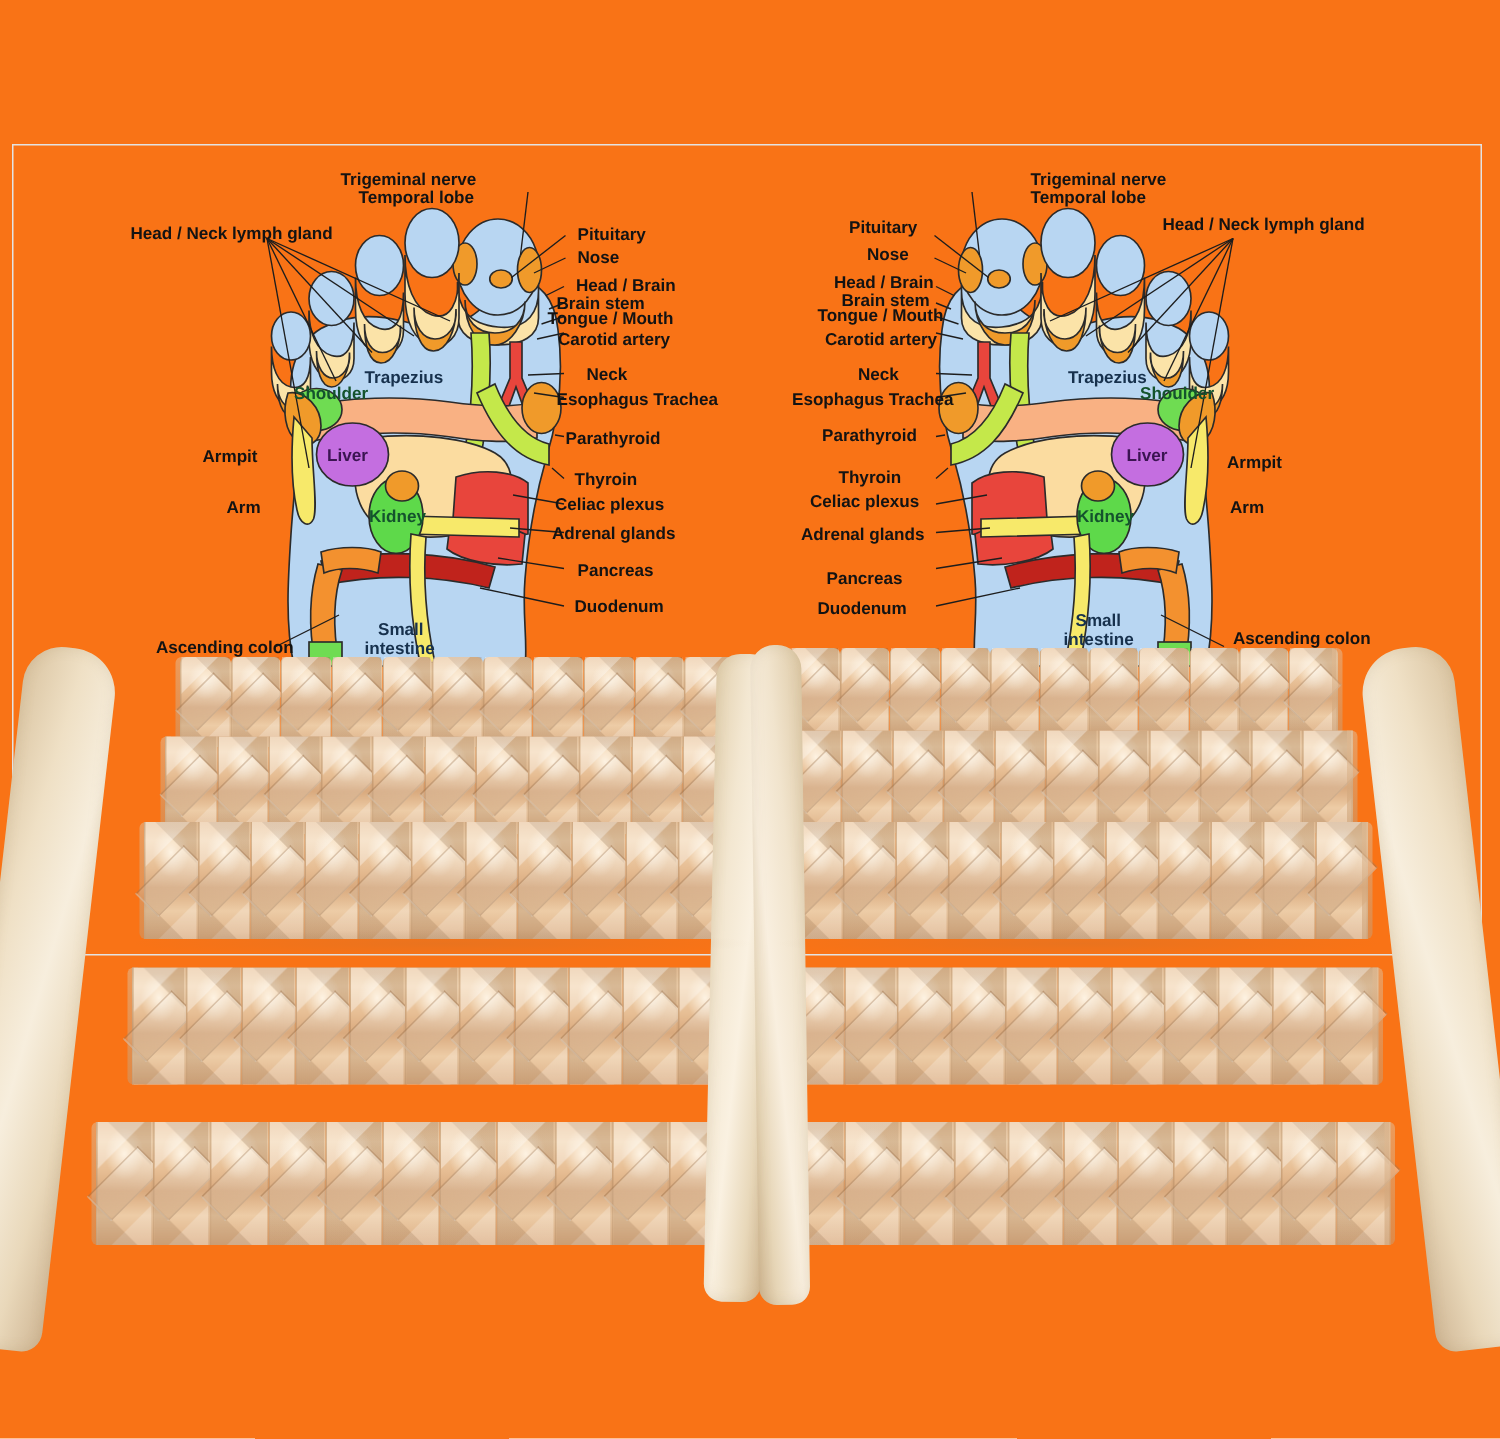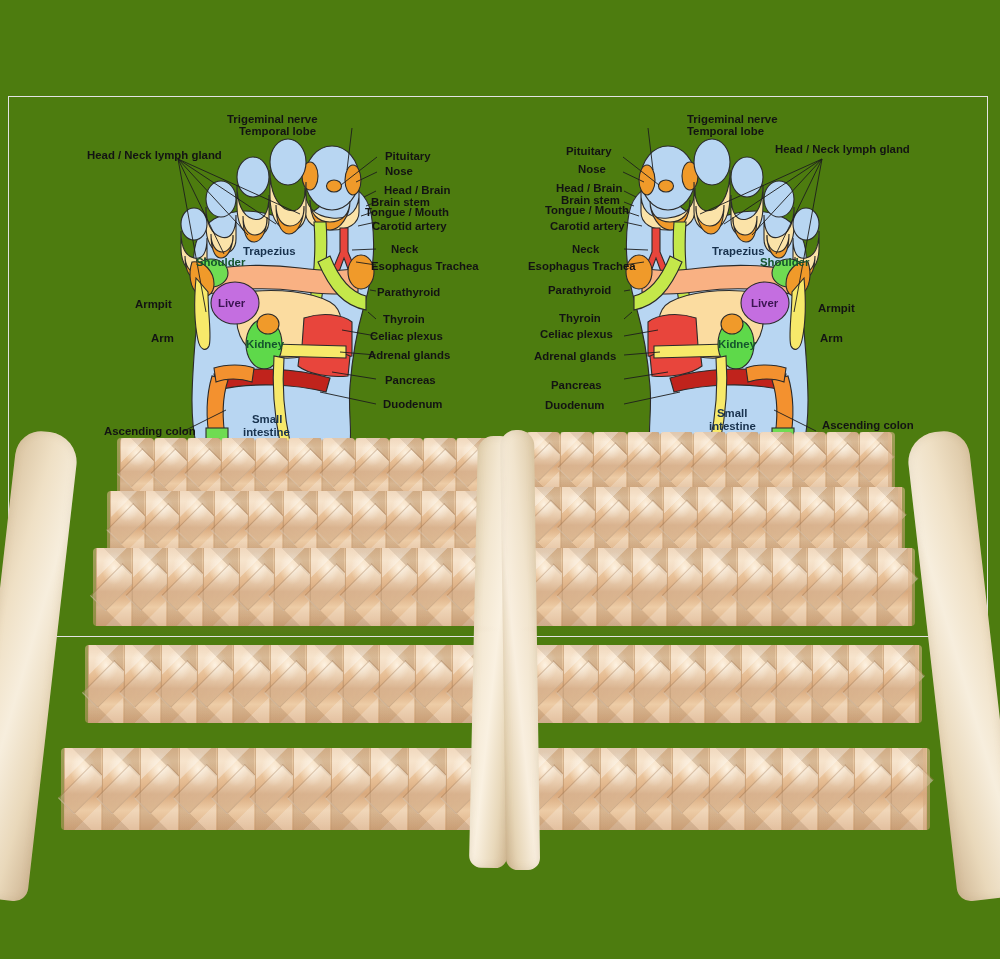--- a/index.html
+++ b/index.html
@@ -1,19 +1,19 @@
 <!DOCTYPE html>
 <html><head>
 <meta charset="utf-8">
 <style>
   html,body{margin:0;padding:0;background:#fff;}
   body{width:1000px;height:959px;position:relative;overflow:hidden;
        font-family:"Liberation Sans","DejaVu Sans",sans-serif;}
 
-  #stage{position:absolute;left:0;top:0;width:1000px;height:959px;background:#4d7c0f;}
+  #stage{position:absolute;left:0;top:0;width:1000px;height:959px;background:#f97316;}
 
   
   .photo-frame{position:absolute;left:8px;top:96px;width:980px;height:541px;
                border:1px solid #e3e3e3;box-sizing:border-box;pointer-events:none;}
 
   
   .chart-layer{position:absolute;left:0;top:0;width:1000px;height:959px;}
   .chart-svg{position:absolute;left:0;top:0;}
 
   .lbl{font-size:11.4px;fill:#131313;font-family:"Liberation Sans","DejaVu Sans",sans-serif;

